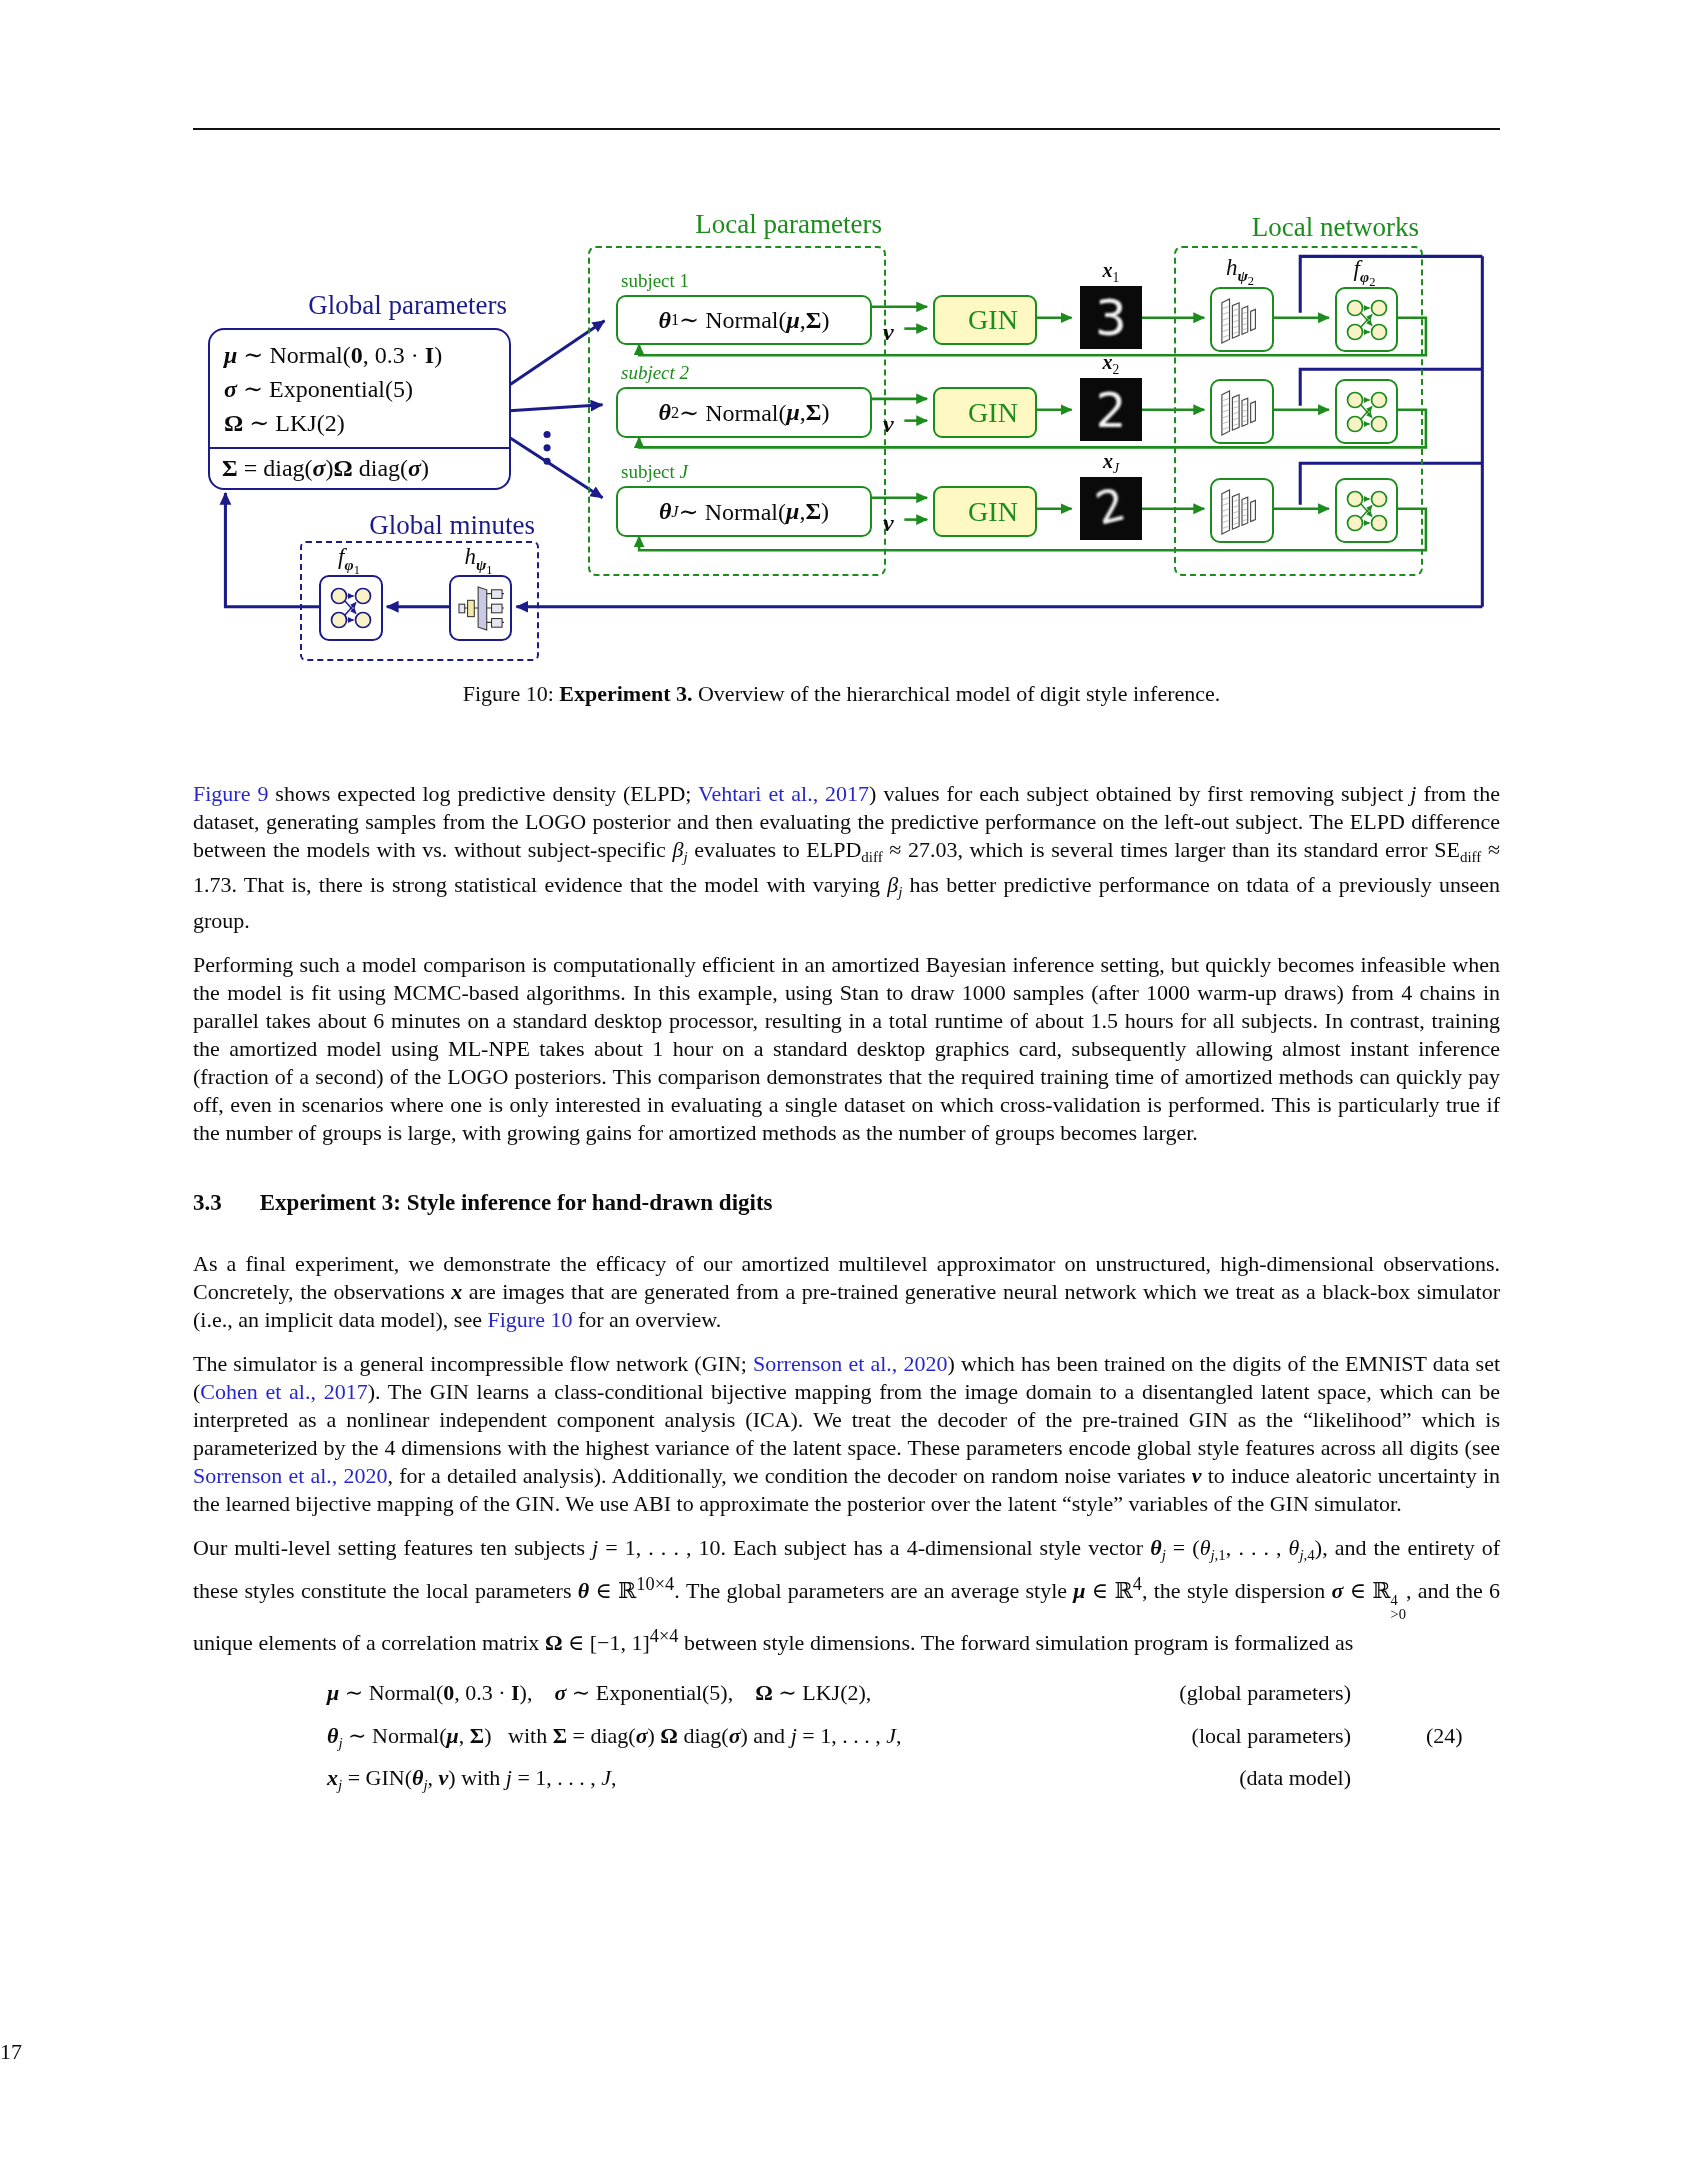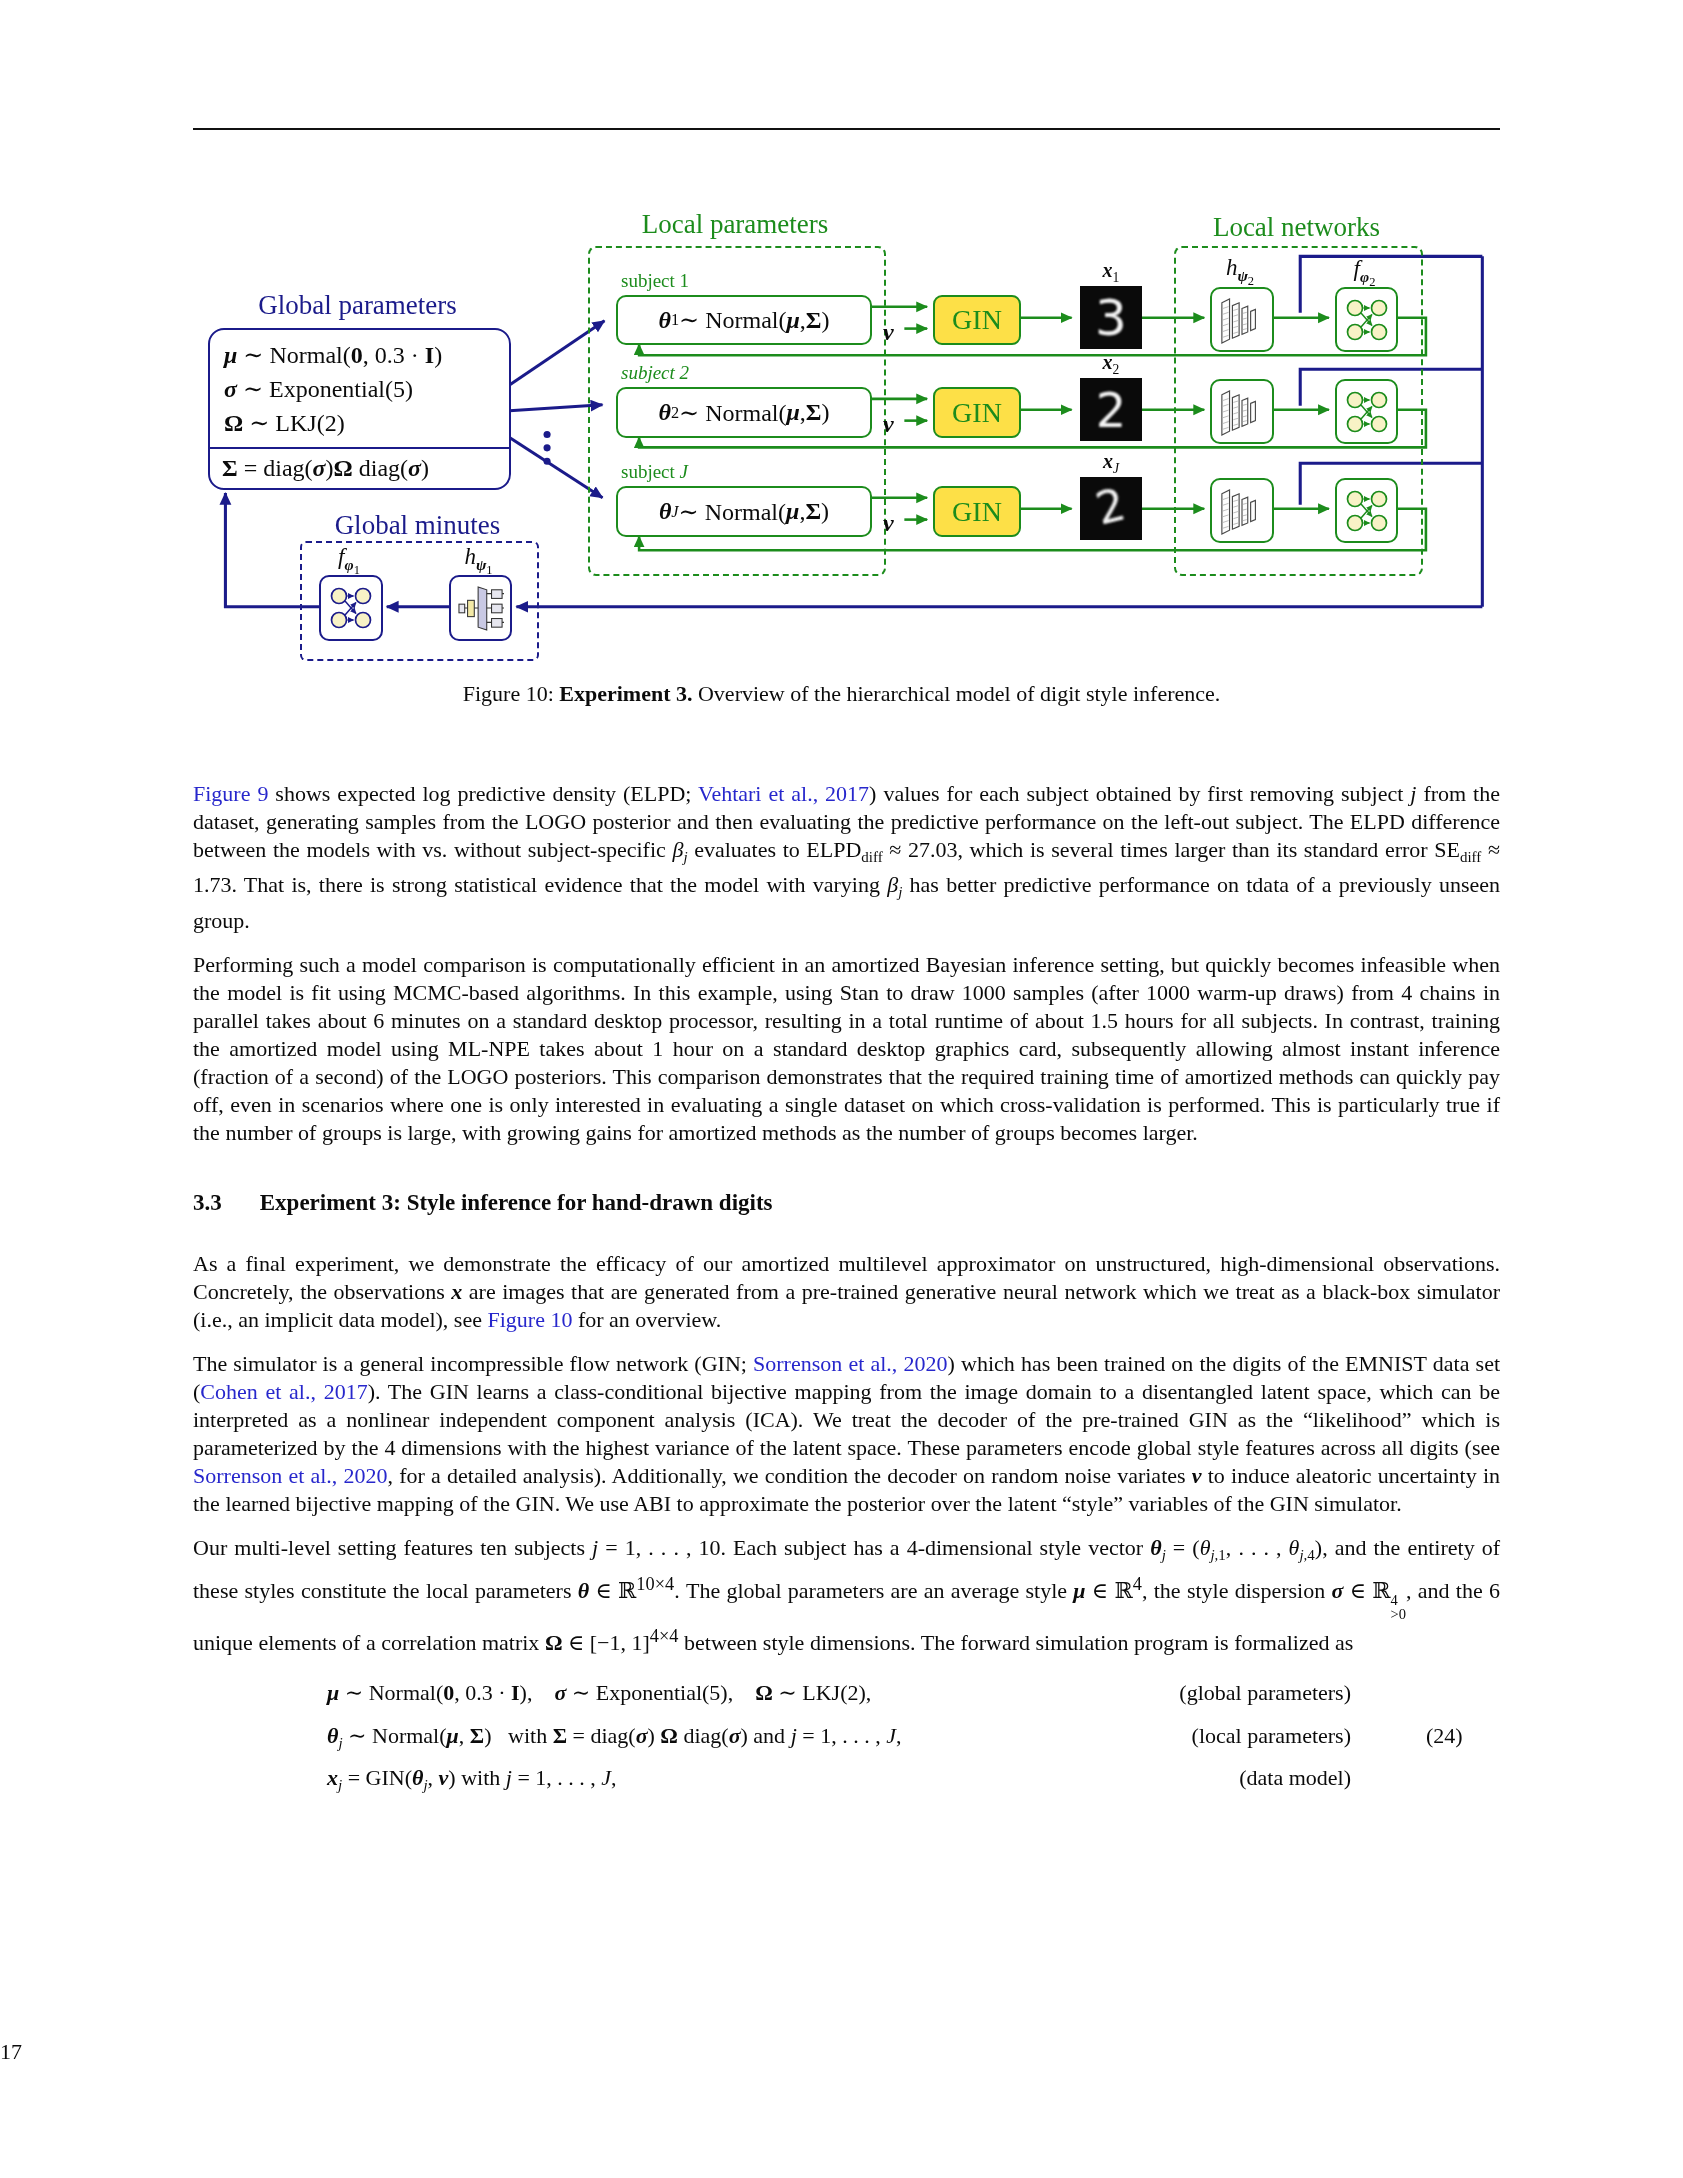--- a/index.html
+++ b/index.html
@@ -7,40 +7,40 @@
         font-family:"Liberation Serif","DejaVu Serif",serif;color:#0b0b0b;overflow:hidden;}
 
   
   .running-head{position:absolute;top:91px;left:0;width:1683px;text-align:center;
                 font-size:22px;color:#000;}
   .head-rule{position:absolute;top:128px;left:193px;width:1307px;border-top:2px solid #111;}
 
   
   .figure{position:absolute;left:149px;top:194px;width:1386px;height:480px;}
   .figure .wires{position:absolute;left:0;top:0;}
-  .fig-title{position:absolute;font-size:27px;text-align:center;}
+  .fig-title{position:absolute;font-size:27px;text-align:right;}
   .t-green{color:#1c8c1c;}
   .t-navy{color:#1b1b8a;}
 
   .gp-box{position:absolute;left:59px;top:134px;width:299px;height:158px;background:#fff;
           border:2.6px solid #1b1b8a;border-radius:16px;display:flex;flex-direction:column;z-index:3;}
   .gp-top{flex:1 1 auto;display:flex;flex-direction:column;justify-content:space-evenly;padding:4px 0 2px 14px;}
   .gp-bot{border-top:2.2px solid #1b1b8a;padding:6px 0 7px 12px;}
   .gp-line{font-size:24px;white-space:nowrap;line-height:1.1;}
 
   .dashed-green{position:absolute;border:2.3px dashed #1c8c1c;border-radius:8px;}
   .dashed-navy{position:absolute;border:2.4px dashed #1b1b8a;border-radius:6px;}
 
   .subj-label{position:absolute;font-size:19px;color:#1c8c1c;white-space:nowrap;z-index:3;}
   .theta-box{position:absolute;left:467px;width:252px;background:#fff;border:2.3px solid #1c8c1c;
              border-radius:10px;display:flex;align-items:center;justify-content:center;
              font-size:24px;white-space:nowrap;z-index:3;}
-  .gin-box{position:absolute;left:784px;width:84px;background:#fde047;border:2.3px solid #1c8c1c;
+  .gin-box{position:absolute;left:784px;width:84px;background:#fef9c3;border:2.3px solid #1c8c1c;
            border-radius:9px;display:flex;align-items:center;justify-content:center;
-           font-size:28px;color:#1c8c1c;z-index:3;}
+           font-size:28px;color:#1c8c1c;z-index:3;padding-left:16px;}
   .nu{position:absolute;left:734px;font-size:24px;font-weight:bold;font-style:italic;z-index:3;}
   .digit{position:absolute;left:931px;width:62px;height:63px;background:#0a0a0a;overflow:hidden;
          display:flex;align-items:center;justify-content:center;z-index:3;}
   .digit span{color:#f4f4f4;font-family:"DejaVu Sans",sans-serif;filter:blur(1.1px);}
   .x-label{position:absolute;left:931px;width:62px;text-align:center;font-size:20px;z-index:3;}
   .net-box{position:absolute;background:#fff;border-radius:10px;display:flex;align-items:center;
            justify-content:center;z-index:3;}
   .net-green{border:2.3px solid #1c8c1c;}
   .net-navy{border:2.3px solid #1b1b8a;}
   .net-label{position:absolute;text-align:center;font-size:23px;z-index:3;white-space:nowrap;}

